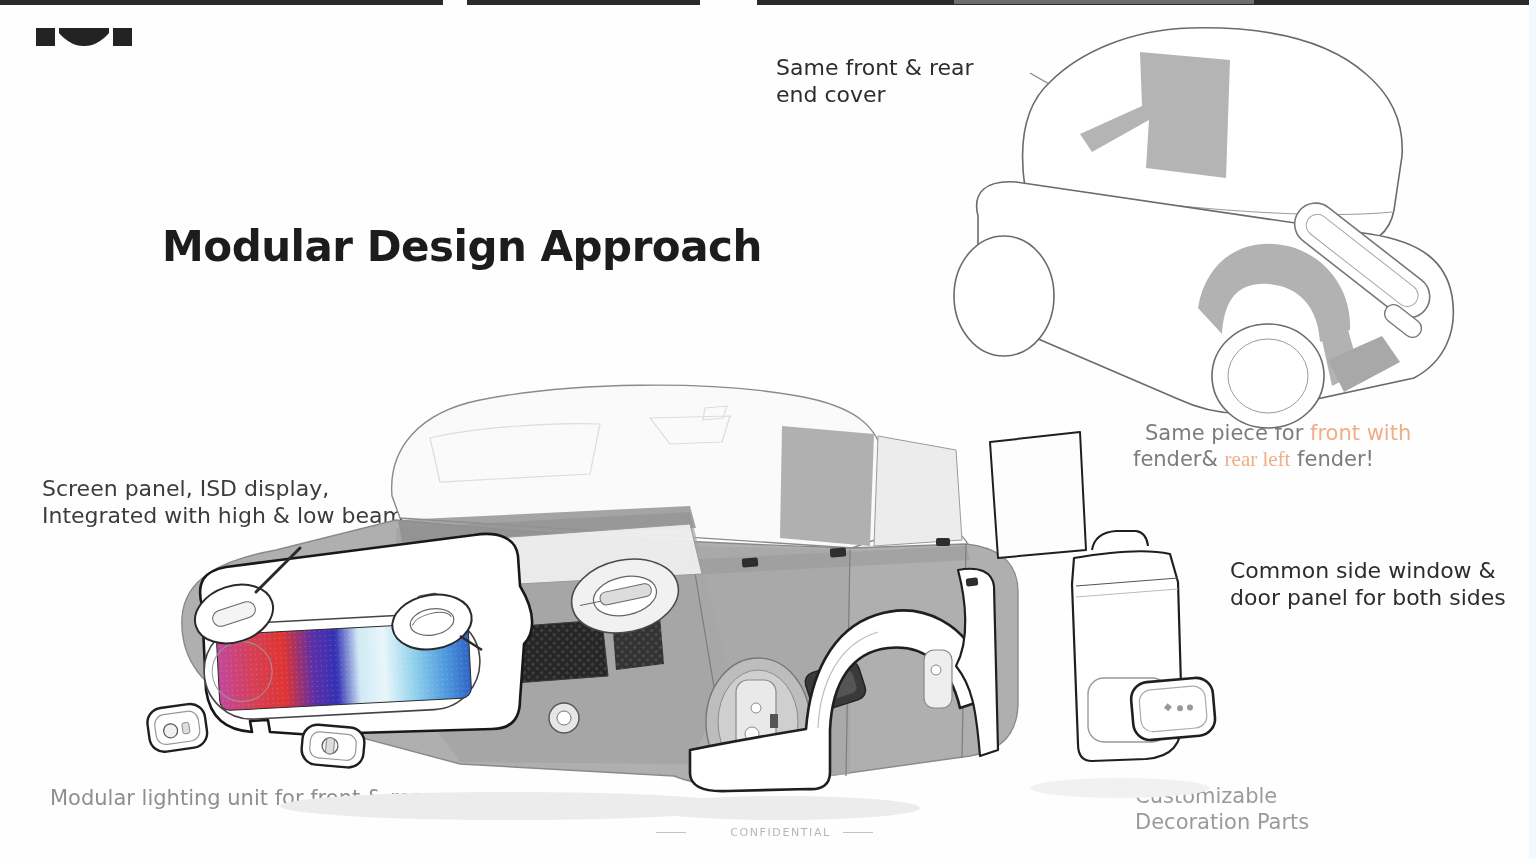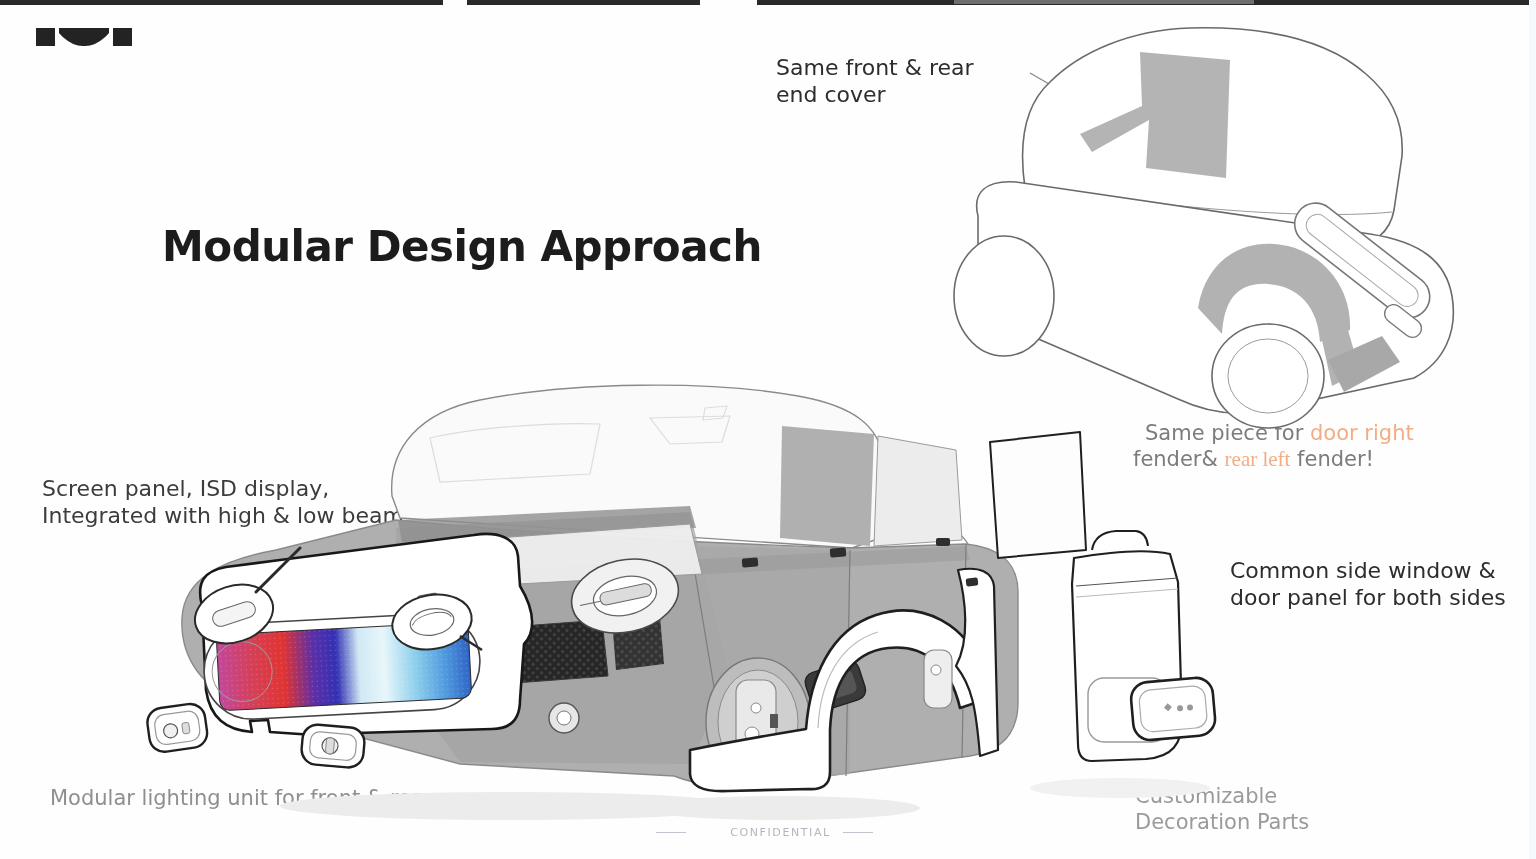--- a/index.html
+++ b/index.html
@@ -73,21 +73,21 @@
   <span>Same front &amp; rear</span>
   <span>end cover</span>
 </div>
 
 <div class="abs ann ann-mid ann-screen">
   <span>Screen panel, ISD display,</span>
   <span>Integrated with high &amp; low beam</span>
 </div>
 
 <div class="abs ann ann-fender">
-  <span><span style="color: rgb(124, 124, 124); margin-left: 12px;">Same piece for </span><span style="color: rgb(242, 173, 133);">door right</span><span style="color: rgb(124, 124, 124);"> fender&amp; </span><span style="color: rgb(242, 173, 133); font-family: Liberation Serif, serif;">rear left</span><span style="color: rgb(124, 124, 124);"> fender!</span></span>
+  <span><span style="color: rgb(124, 124, 124); margin-left: 12px;">Same piece for </span><span style="color: rgb(242, 173, 133);">front with</span><span style="color: rgb(124, 124, 124);"> fender&amp; </span><span style="color: rgb(242, 173, 133); font-family: Liberation Serif, serif;">rear left</span><span style="color: rgb(124, 124, 124);"> fender!</span></span>
 </div>
 
 <div class="abs ann ann-dark ann-window">
   <span>Common side window &amp;</span>
   <span>door panel for both sides</span>
 </div>
 
 <div class="abs ann ann-gray ann-lighting">
   <span>Modular lighting unit for front &amp; rear</span>
 </div>

